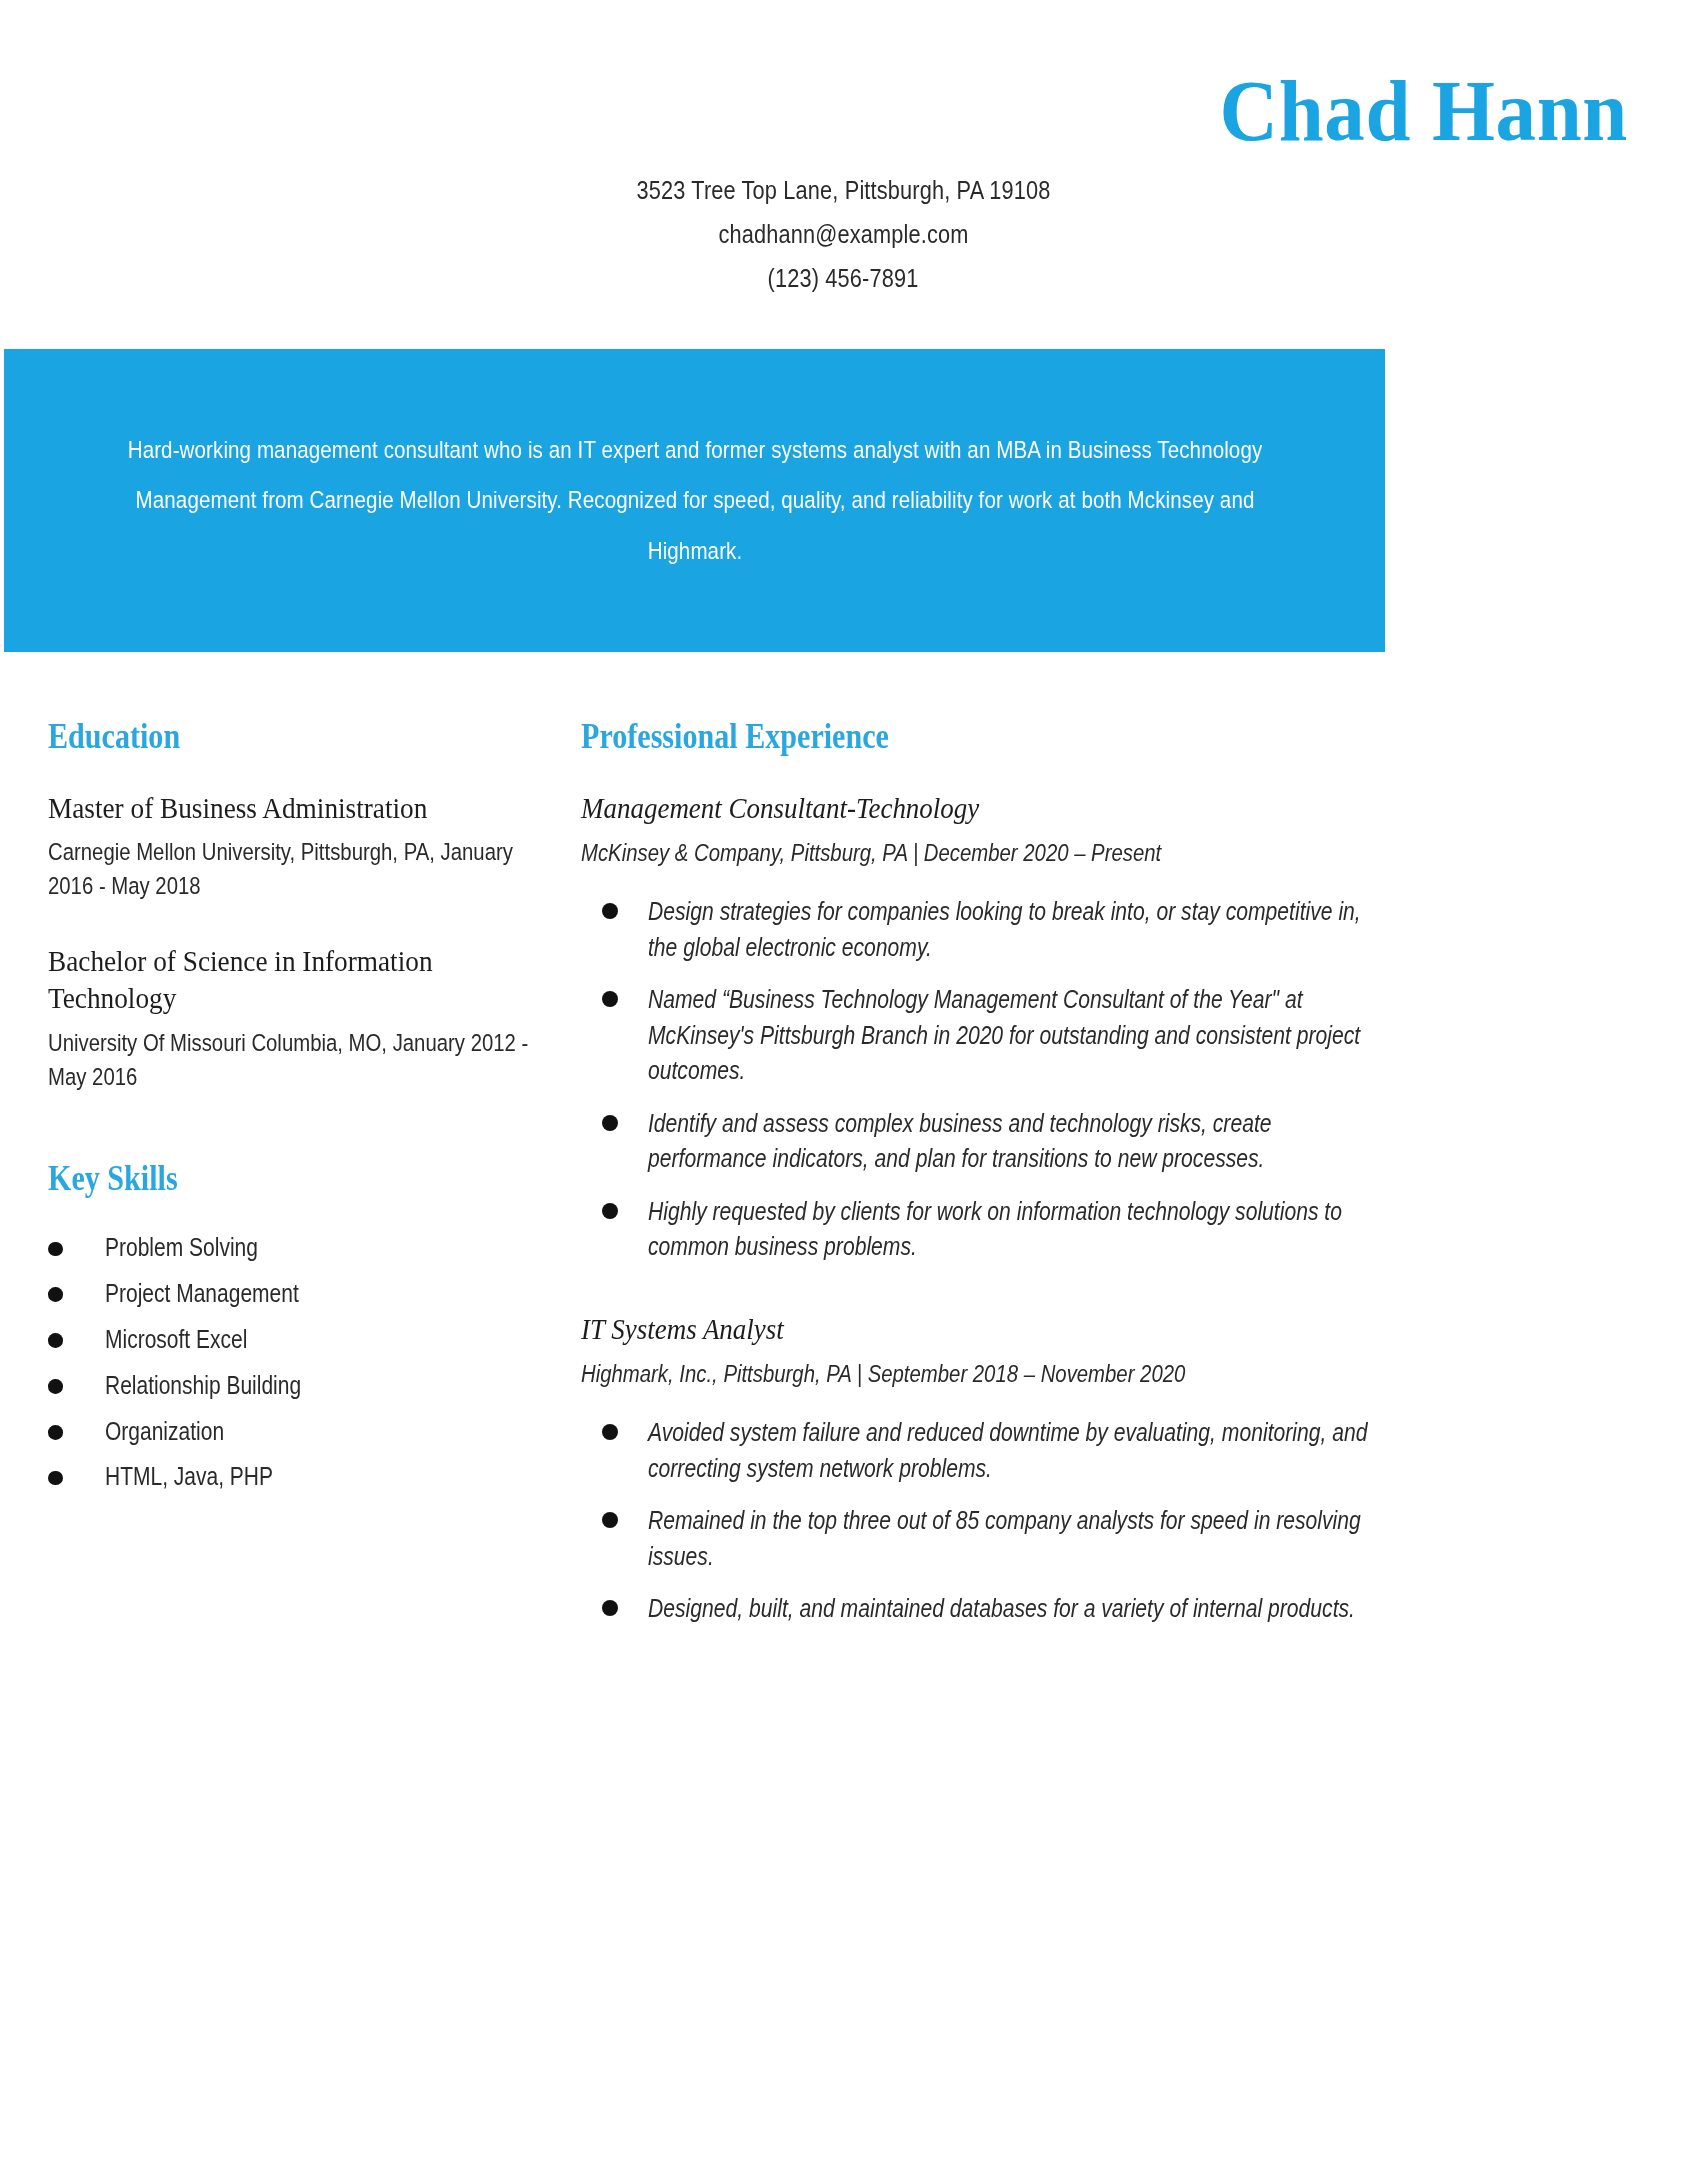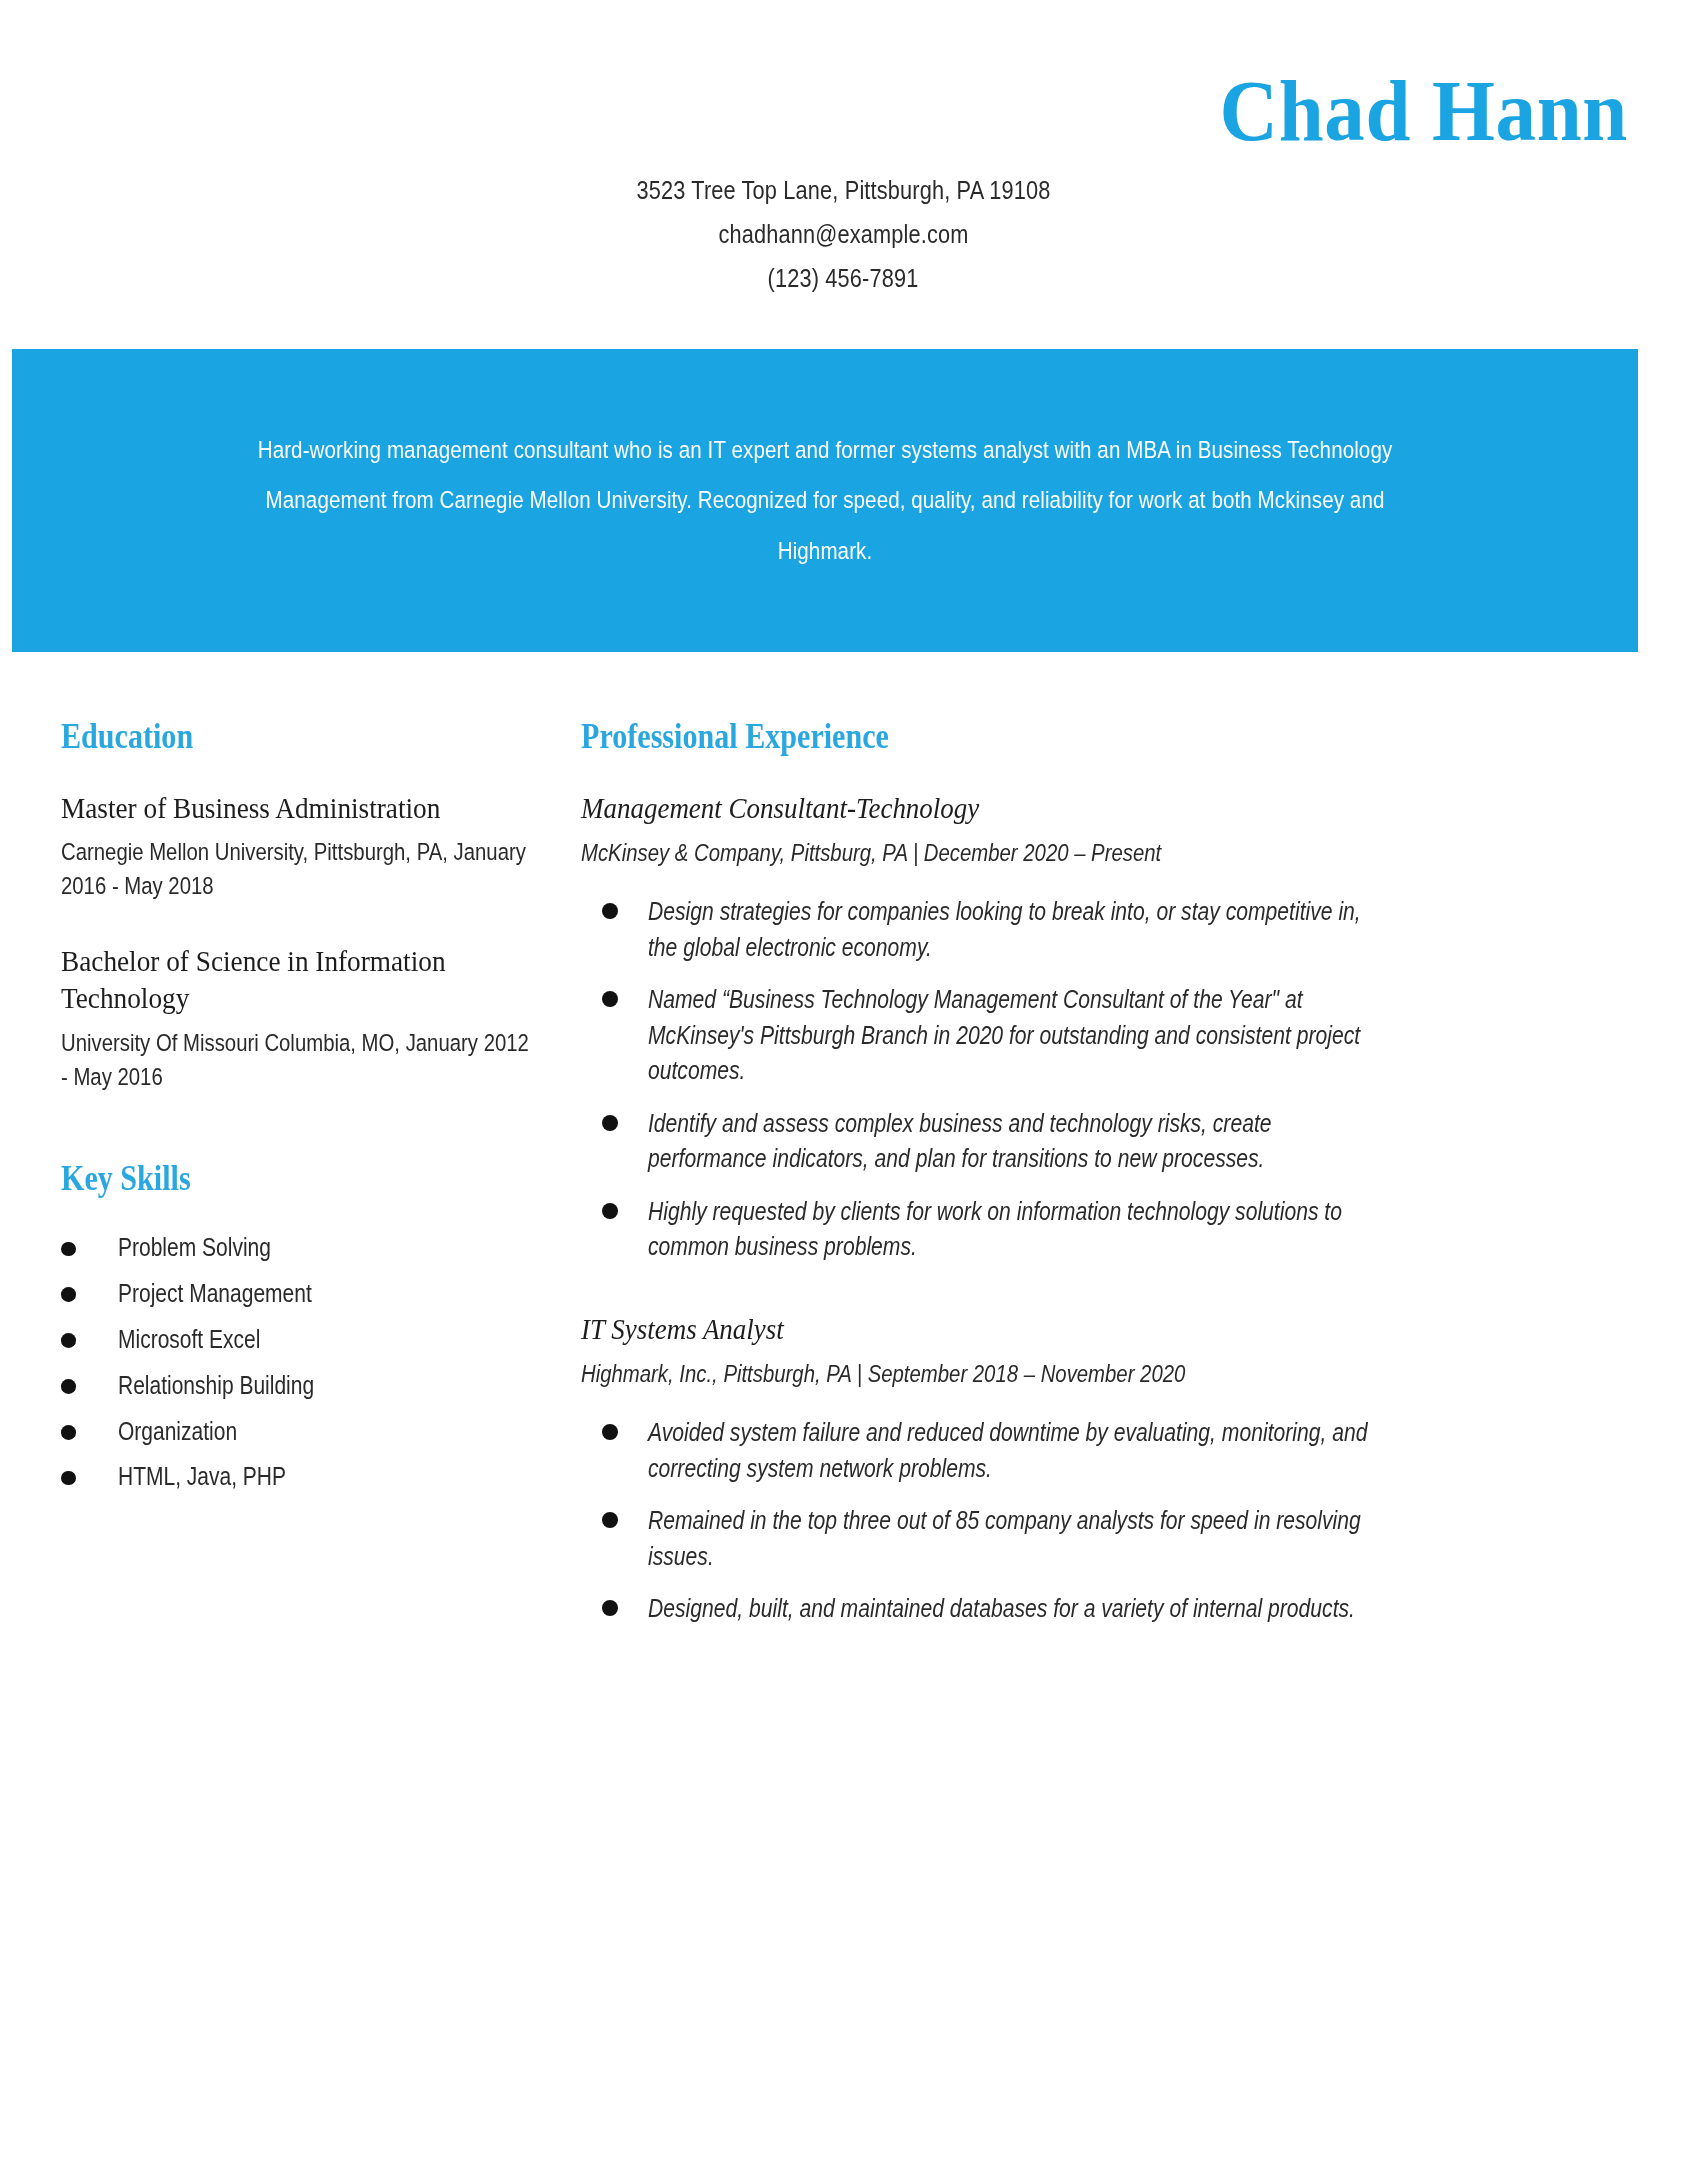--- a/index.html
+++ b/index.html
@@ -55,23 +55,23 @@
     line-height: 1.18;
     color: #2a2a2a;
     transform: scaleX(0.82);
     transform-origin: center;
     letter-spacing: 0.2px;
   }
 
   
   .summary-banner {
     position: absolute;
-    left: 12px;
+    left: 4px;
     top: 349px;
-    width: 1626px;
+    width: 1381px;
     height: 303px;
     background: #1AA4E2;
     display: flex;
     align-items: center;
     justify-content: center;
   }
 
   .summary-text {
     width: 1376px;
     text-align: center;
@@ -88,21 +88,21 @@
   .columns {
     position: absolute;
     top: 718px;
     left: 0;
     width: 1687px;
     display: flex;
   }
 
   .col-left {
     width: 569px;
-    padding-left: 61px;
+    padding-left: 48px;
     padding-right: 26.5px;
   }
 
   .col-right {
     width: 1118px;
     padding-left: 12px;
     padding-right: 75px;
   }
 
   .section-heading {

